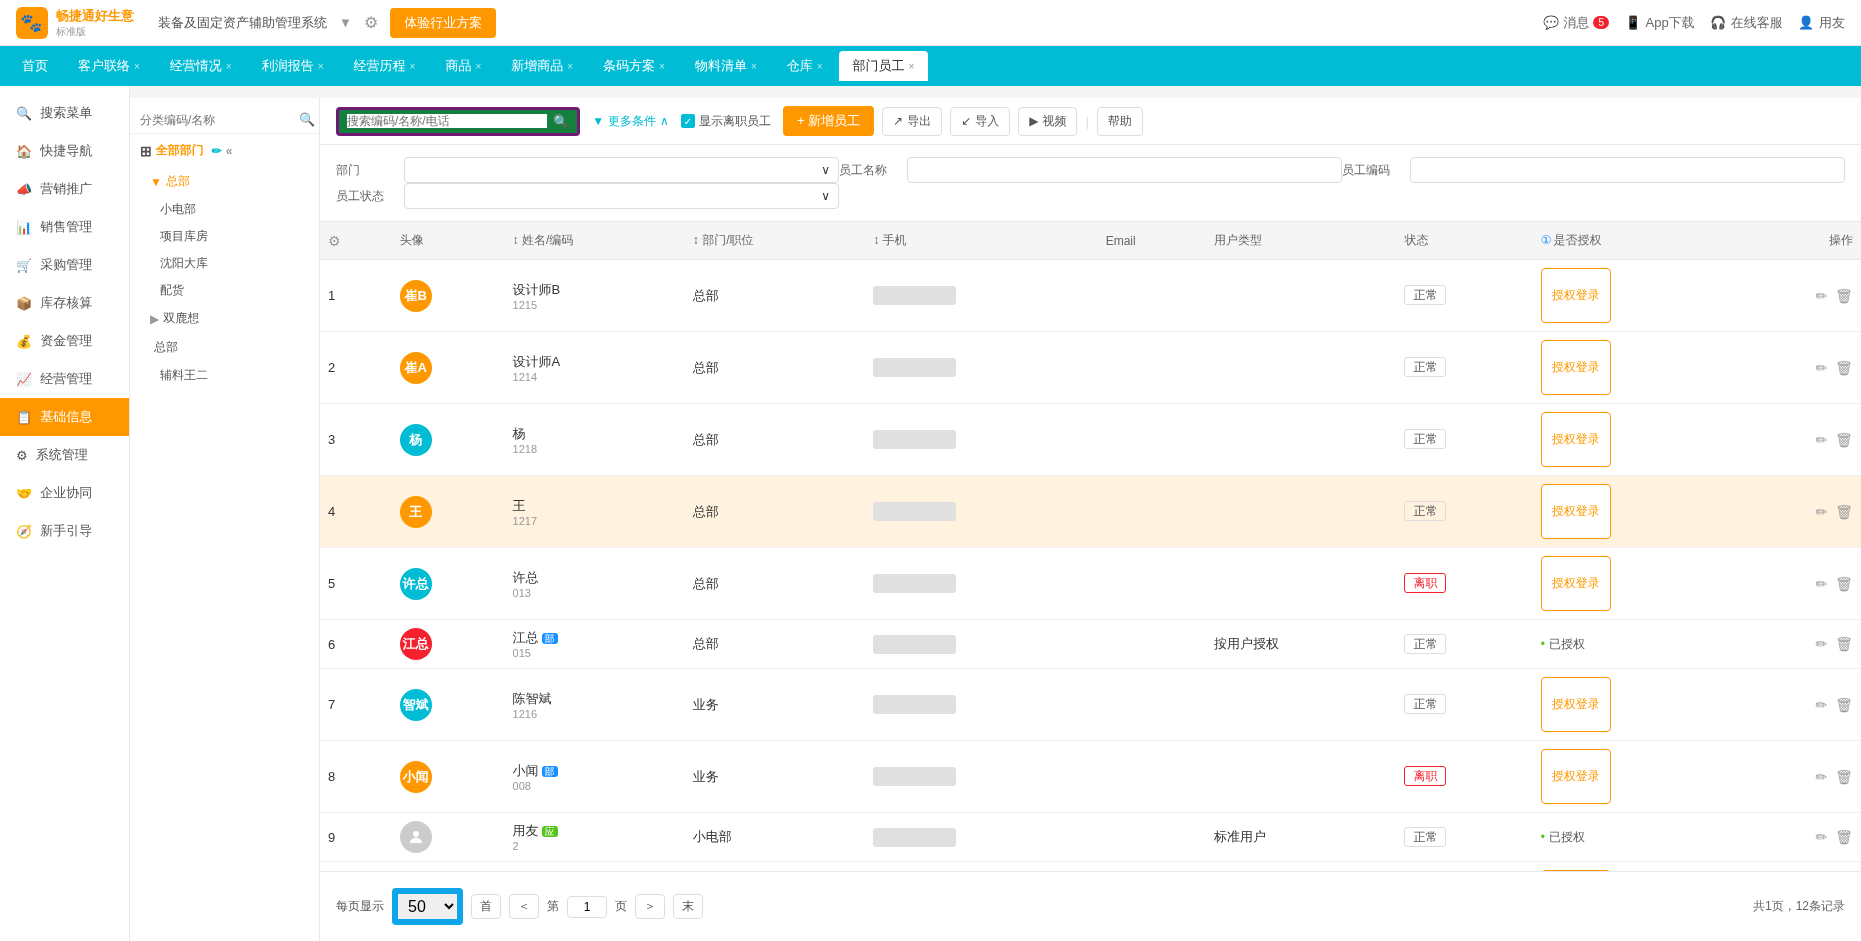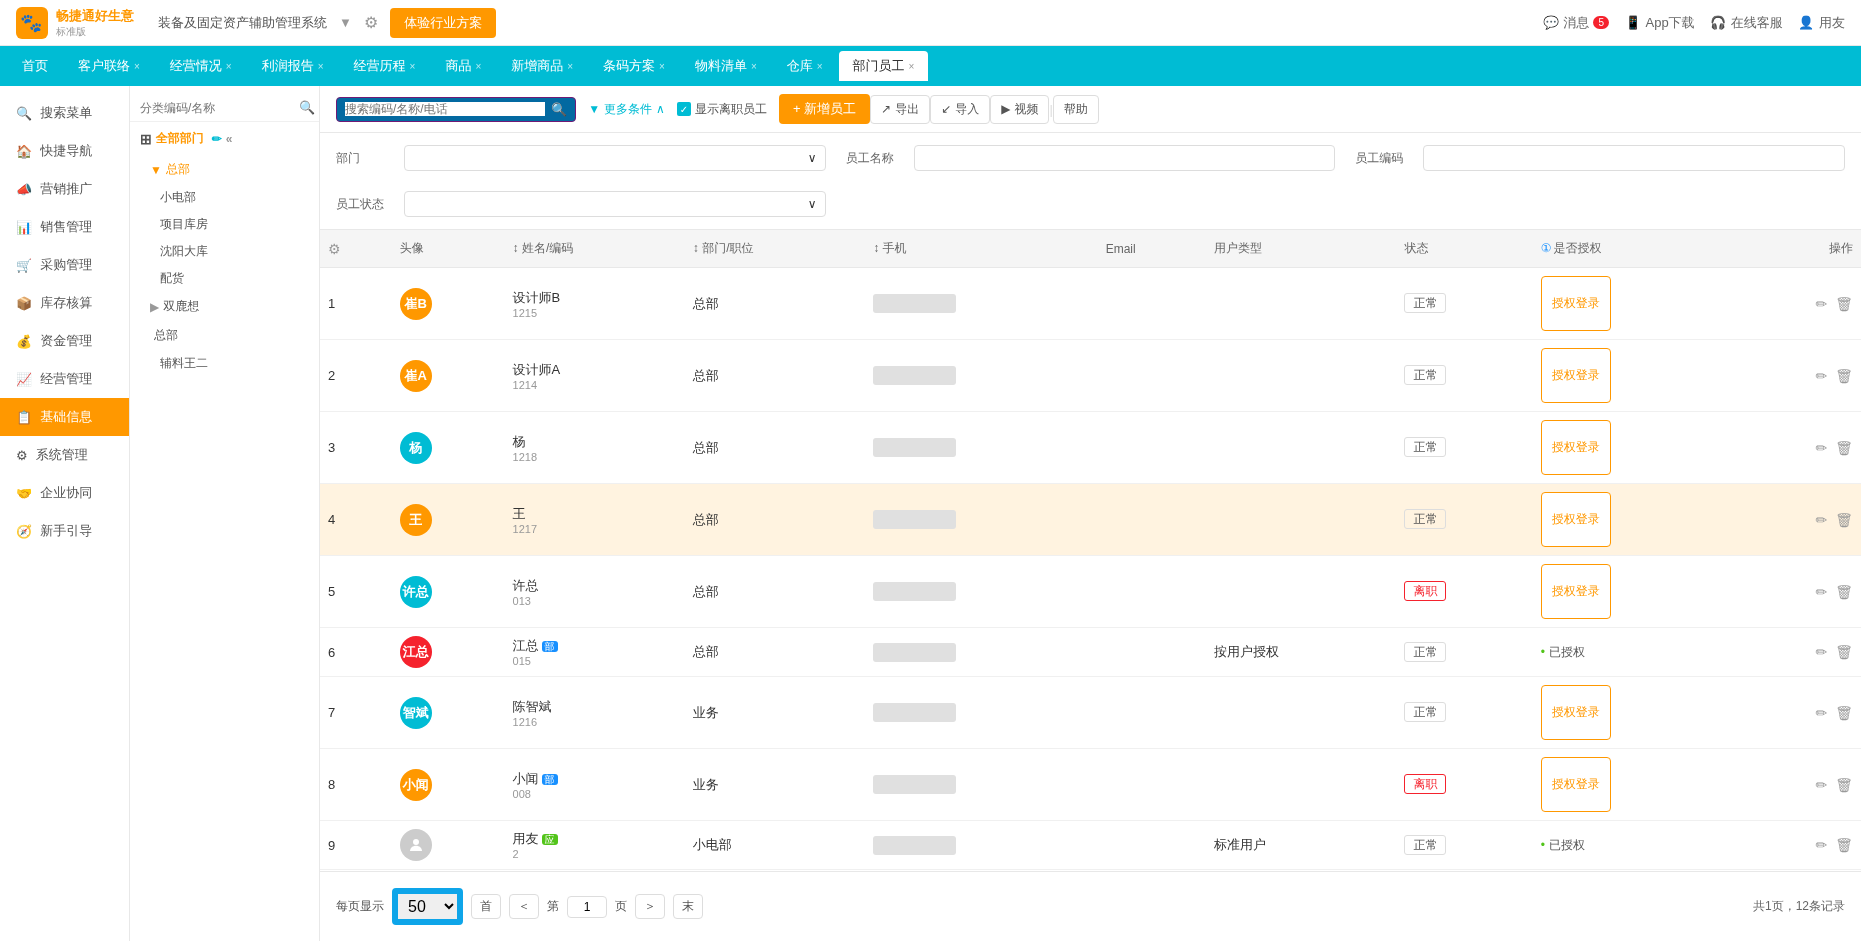--- a/index.html
+++ b/index.html
@@ -54,21 +54,21 @@
       border-right: 1px solid #e8e8e8; padding: 8px 0;
       overflow-y: auto;
     }
     .sidebar-item {
       display: flex; align-items: center; gap: 8px;
       padding: 10px 16px; cursor: pointer; color: #555; font-size: 13px;
     }
     .sidebar-item.active { background: #ff9800; color: white; }
 
     
-    .content-area { flex: 1; display: flex; overflow: hidden; }
+    .content-area { flex: 1; display: flex; overflow: hidden; margin-top: 12px; }
 
     
     .dept-panel {
       width: 190px; background: #fff; border-right: 1px solid #e8e8e8;
       flex-shrink: 0; overflow-y: auto; padding: 8px 0;
     }
     .dept-search {
       display: flex; align-items: center; gap: 4px;
       padding: 6px 10px; border-bottom: 1px solid #f0f0f0;
     }
@@ -92,22 +92,22 @@
 
     
     .right-panel { flex: 1; display: flex; flex-direction: column; overflow: hidden; }
 
     
     .filter-bar {
       background: #fff; border-bottom: 1px solid #e8e8e8;
       padding: 8px 16px; display: flex; align-items: center; gap: 12px;
     }
     .search-input-wrap {
-      display: flex; align-items: center; border: 1px solid #701a75;
-      border-radius: 4px; padding: 4px 8px; gap: 6px; background: #0369a1;
+      display: flex; align-items: center; border: 3px solid #701a75;
+      border-radius: 4px; padding: 4px 8px; gap: 6px; background: #15803d;
     }
     .search-input-wrap input {
       border: none; outline: none; font-size: 12px; width: 180px;
     }
     .more-conditions {
       display: flex; align-items: center; gap: 4px;
       color: #00bcd4; font-size: 12px; cursor: pointer;
     }
     .show-resigned {
       display: flex; align-items: center; gap: 4px;
@@ -121,27 +121,27 @@
     .btn-add {
       margin-left: auto; background: #ff9800; color: white;
       border: none; border-radius: 4px; padding: 6px 14px;
       cursor: pointer; font-size: 13px; white-space: nowrap;
     }
     .btn-outline {
       border: 1px solid #ddd; background: #fff; color: #555;
       border-radius: 4px; padding: 5px 10px; cursor: pointer;
       font-size: 12px; display: flex; align-items: center; gap: 4px;
     }
-    .toolbar-right { display: flex; align-items: center; }
+    .toolbar-right { display: flex; align-items: center; gap: 8px; }
 
     
     .adv-filter {
       background: #fff; border-bottom: 1px solid #e8e8e8;
       padding: 12px 16px; display: grid;
-      grid-template-columns: 1fr 1fr 1fr; gap: 20px;
+      grid-template-columns: 1fr 1fr 1fr; gap: 0;
     }
     .filter-row {
       display: flex; align-items: center; gap: 8px;
     }
     .filter-label { font-size: 12px; color: #666; white-space: nowrap; min-width: 60px; }
     .filter-select {
       flex: 1; border: 1px solid #ddd; border-radius: 4px;
       padding: 5px 8px; font-size: 12px; color: #333; background: #fff;
       display: flex; align-items: center; justify-content: space-between;
     }

